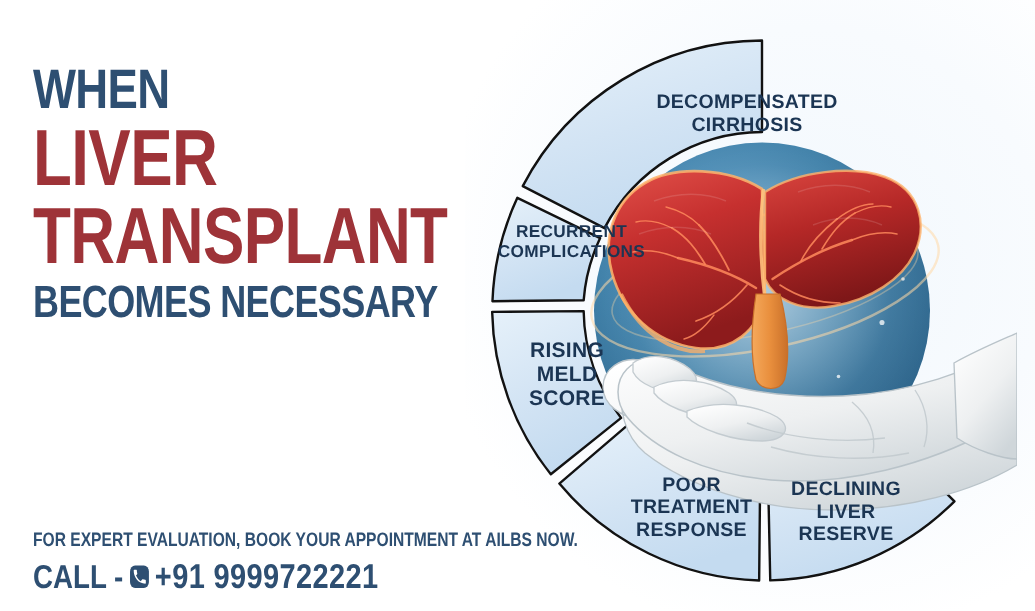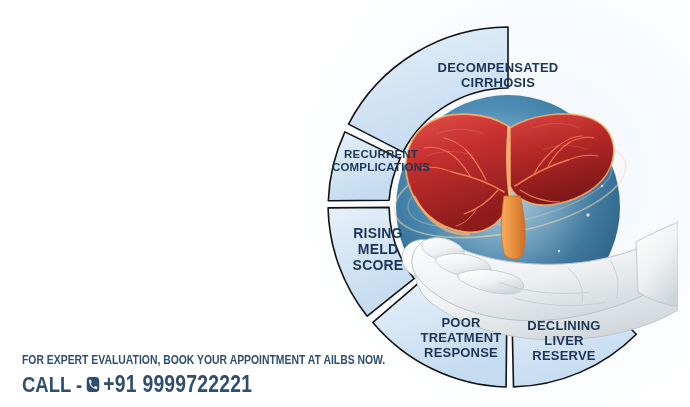--- a/index.html
+++ b/index.html
@@ -86,20 +86,26 @@
     letter-spacing:0.2px;
   }
 </style>
 </head>
 <body>
 
 <div id="stage">
 
   <div class="bg-wash"></div>
 
+  <div class="headline">
+    <div class="hl-line hl-when">WHEN</div>
+    <div class="hl-line hl-liver">LIVER</div>
+    <div class="hl-line hl-transplant">TRANSPLANT</div>
+    <div class="hl-line hl-becomes">BECOMES NECESSARY</div>
+  </div>
 
   <div class="cta">
     <div class="cta-line1">FOR EXPERT EVALUATION, BOOK YOUR APPOINTMENT AT AILBS NOW.</div>
     <div class="cta-line2">
       <span class="cta-call">CALL -</span>
       <span class="phone-badge">
         <svg width="11" height="11" viewBox="0 0 24 24" aria-hidden="true">
           <path fill="#ffffff" d="M6.6 10.8c1.7 3.3 4.3 5.9 7.6 7.6l2.5-2.5c.3-.3.8-.4 1.2-.3 1.3.4 2.7.7 4.1.7.6 0 1 .5 1 1V21c0 .6-.4 1-1 1C10.6 22 2 13.4 2 2.9c0-.5.4-1 1-1h3.5c.6 0 1 .5 1 1 0 1.4.2 2.8.7 4.1.1.4 0 .9-.3 1.2l-2.3 2.6z"></path>
         </svg>
       </span>

